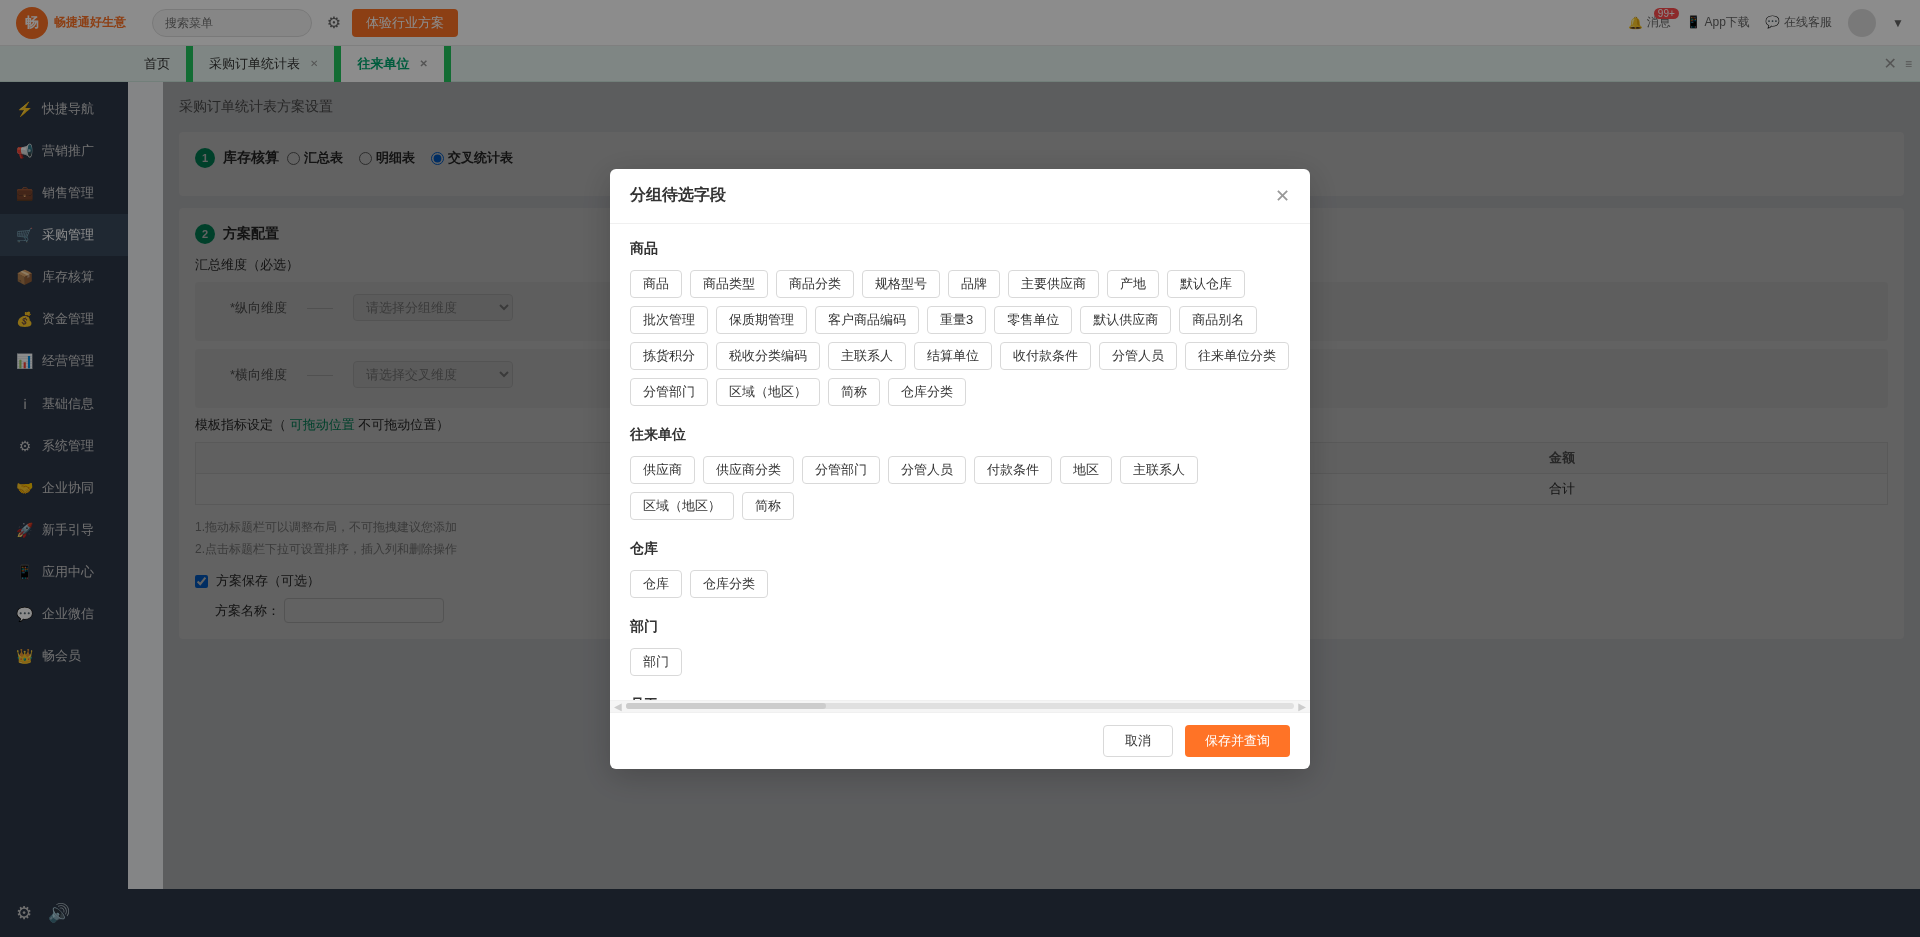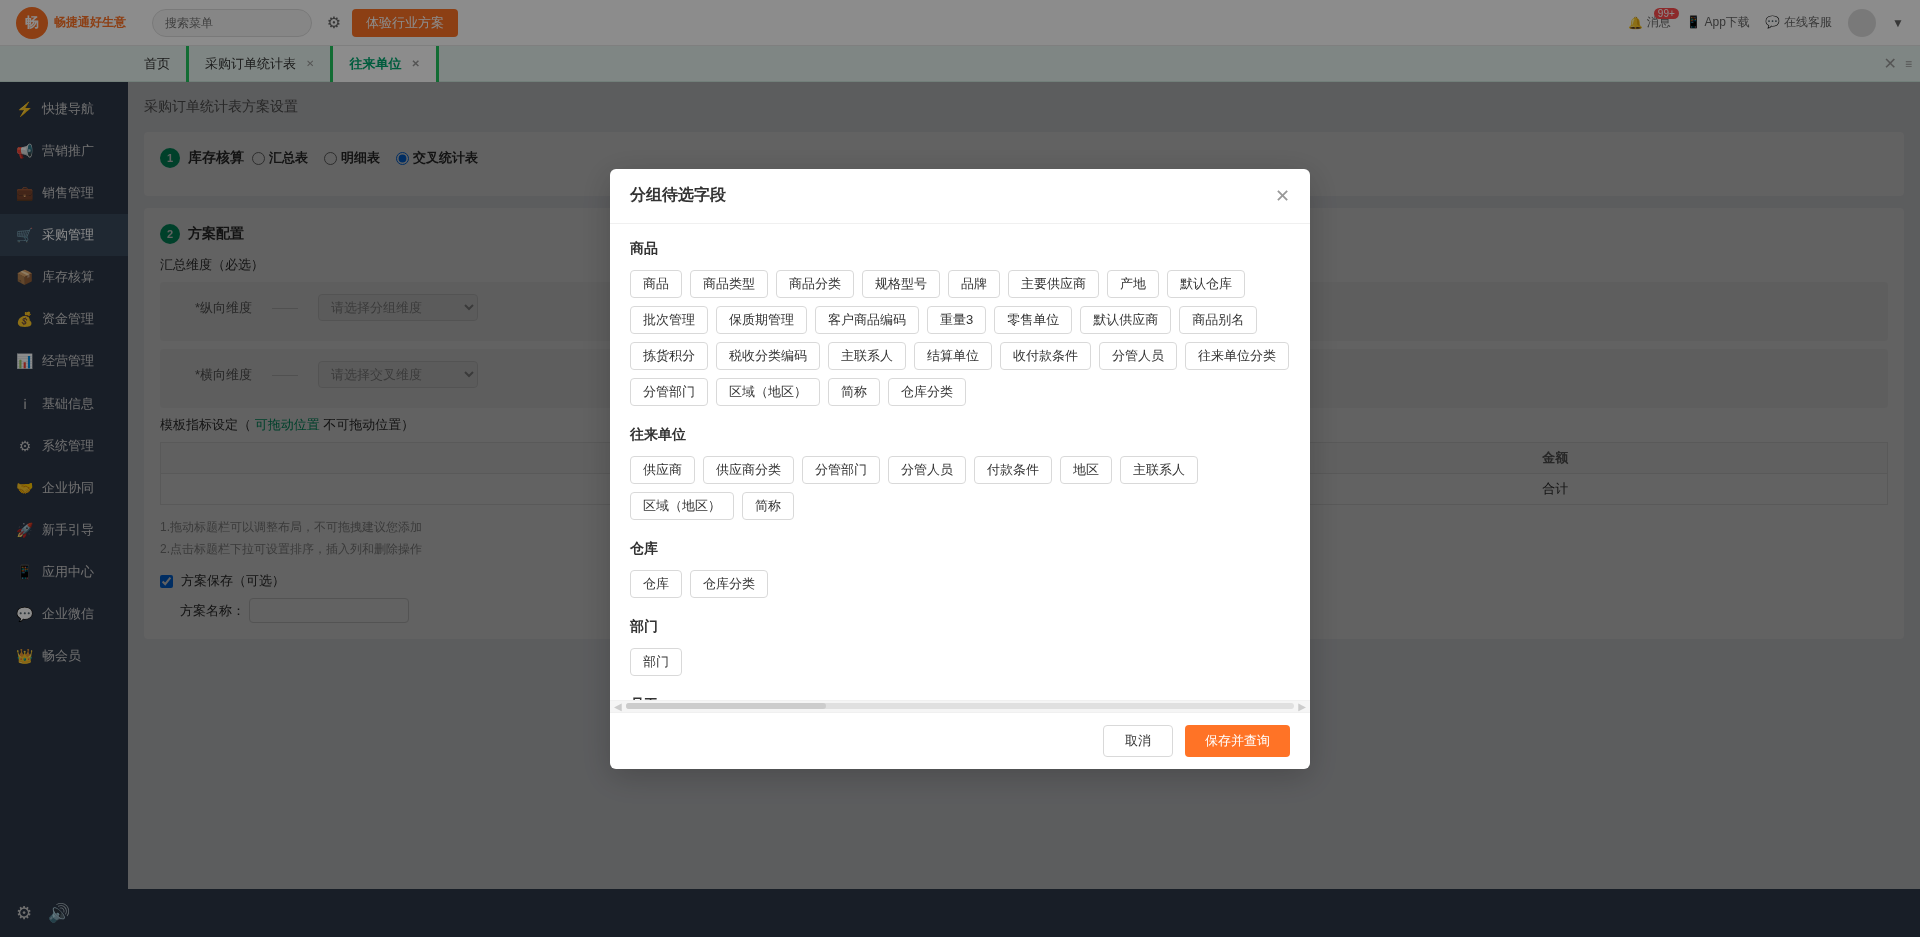--- a/index.html
+++ b/index.html
@@ -108,21 +108,21 @@
       padding-left: 128px;
     }
     .tab-item {
       height: 36px;
       padding: 0 16px;
       display: flex;
       align-items: center;
       font-size: 13px;
       cursor: pointer;
       color: #333;
-      border-right: 3px solid #22c55e;
+      border-right: 7px solid #22c55e;
       gap: 6px;
     }
     .tab-item.active {
       background: #fff;
       color: #00a870;
       font-weight: bold;
     }
     .tab-close {
       font-size: 10px;
       color: #999;
@@ -455,21 +455,21 @@
   <div class="sidebar-item">
     <span class="sidebar-icon">💬</span>
     <span>企业微信</span>
   </div>
   <div class="sidebar-item">
     <span class="sidebar-icon">👑</span>
     <span>畅会员</span>
   </div>
 </div>
 
-<div class="main-content" style="filter: brightness(0.7);">
+<div class="main-content" style="filter: brightness(0.7); margin-left: 35px;">
   <div class="page-title">采购订单统计表方案设置</div>
   <div class="section">
     <div class="section-title">
       <div class="step-num">1</div>
       <span>库存核算</span>
       <div class="template-radio">
         <div class="radio-item">
           <input type="radio" name="template" style="">
           <span>汇总表</span>
         </div>

